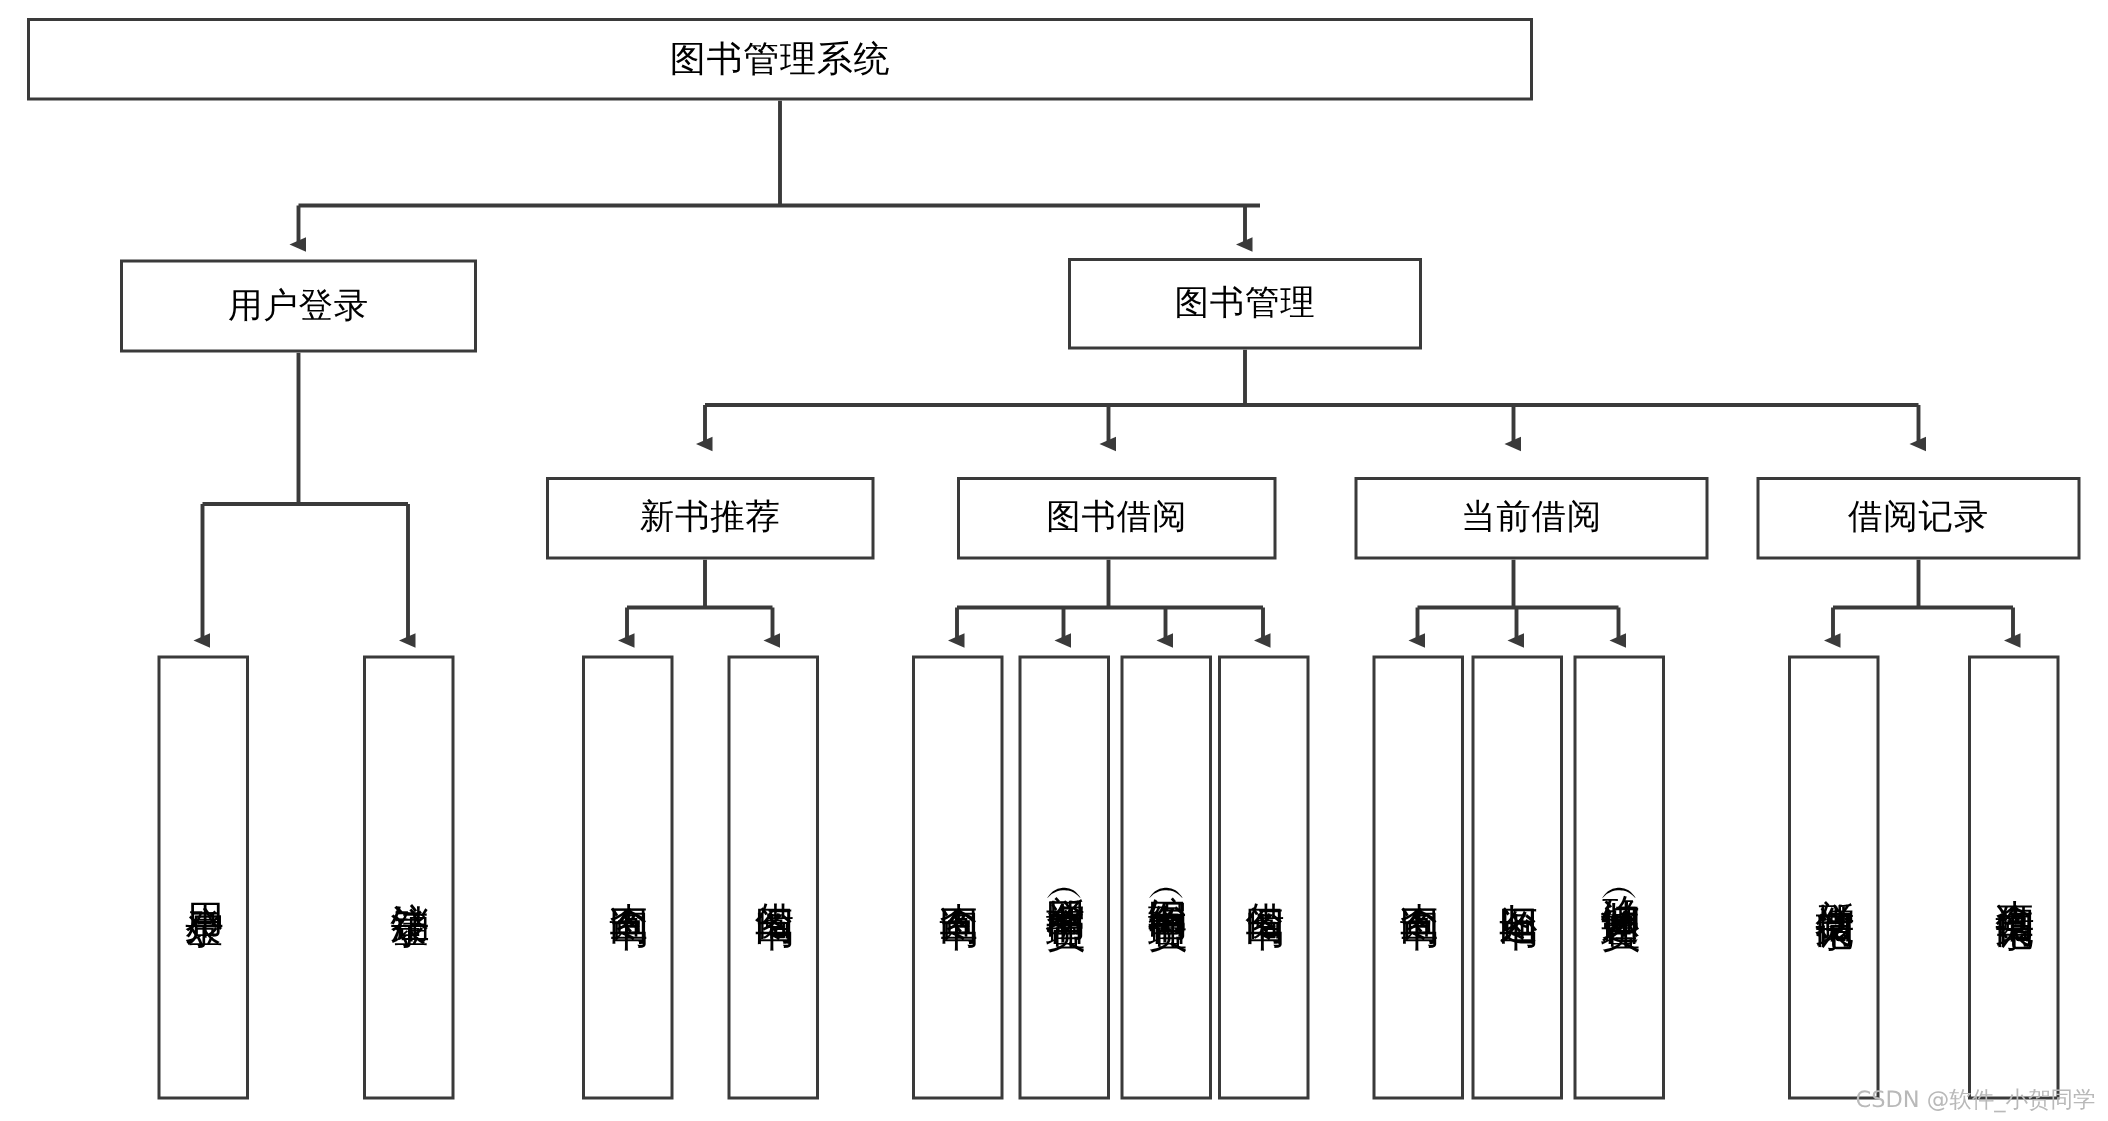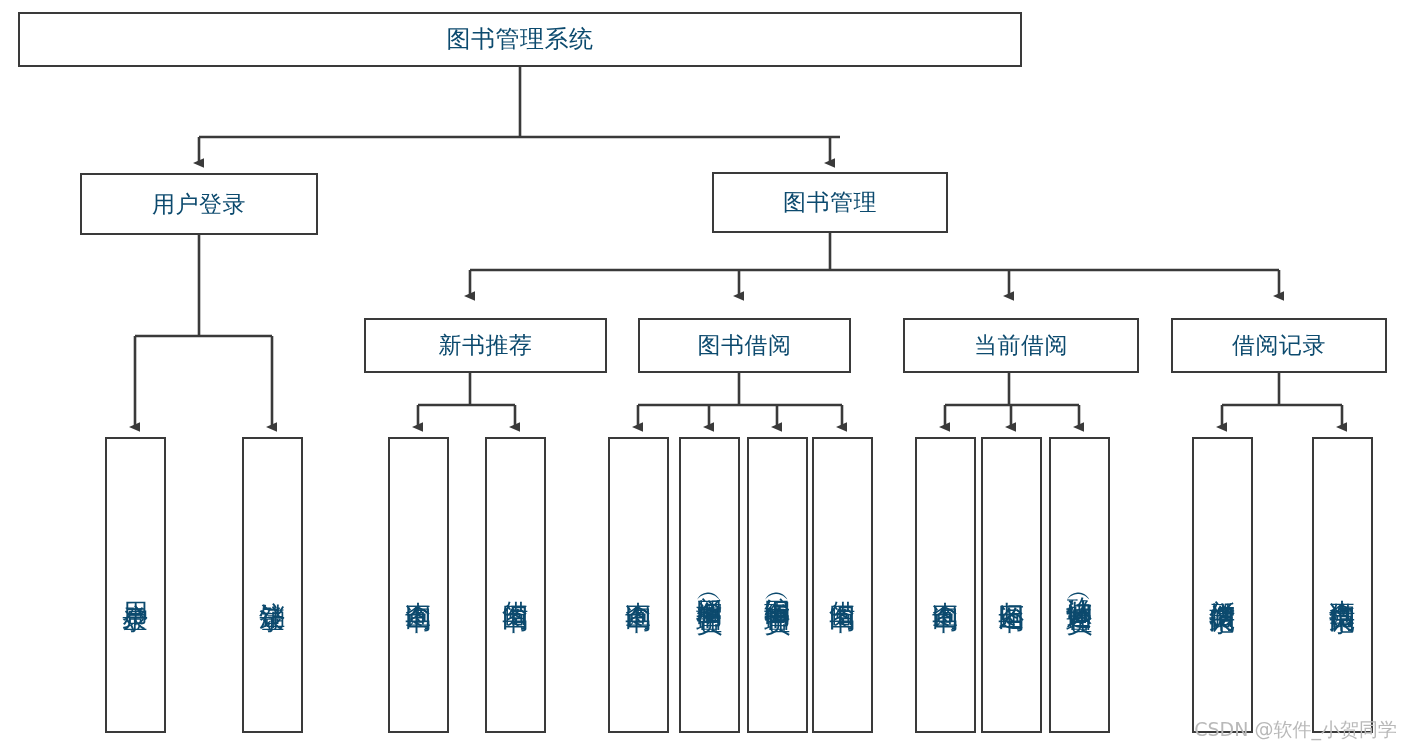--- a/index.html
+++ b/index.html
@@ -25,21 +25,21 @@
     height: 747px;
   }
   .node {
     position: absolute;
     box-sizing: border-box;
     background: #ffffff;
     border: 2px solid #3a3a3a;
     display: flex;
     align-items: center;
     justify-content: center;
-    color: #0c4a6e;
+    color: #000000;
     z-index: 2;
   }
   .node .label {
     display: block;
     text-align: center;
     line-height: 1.05;
     white-space: nowrap;
   }
   
   .node.h .label {
@@ -59,21 +59,21 @@
     text-orientation: upright;
     font-size: 26px;
     line-height: 1.18;
     letter-spacing: 2px;
     white-space: nowrap;
   }
   #watermark {
     position: absolute;
     right: 8px;
     bottom: 4px;
-    font-size: 19px;
+    font-size: 15px;
     color: #b9b9b9;
     z-index: 5;
     white-space: nowrap;
     pointer-events: none;
     margin-left: 34px;
   }
 </style>
 </head>
 <body>
 
@@ -133,21 +133,21 @@
     <span class="label">图书管理系统</span>
   </div>
 
   <div class="node h" style="left:80px; top:173px; width:238px; height:62px;">
     <span class="label">用户登录</span>
   </div>
   <div class="node h" style="left:712px; top:172px; width:236px; height:61px;">
     <span class="label">图书管理</span>
   </div>
 
-  <div class="node h" style="left:364px; top:318px; width:243px; height:55px;">
+  <div class="node h" style="left:364px; top:318px; width:219px; height:55px;">
     <span class="label">新书推荐</span>
   </div>
   <div class="node h" style="left:638px; top:318px; width:213px; height:55px;">
     <span class="label">图书借阅</span>
   </div>
   <div class="node h" style="left:903px; top:318px; width:236px; height:55px;">
     <span class="label">当前借阅</span>
   </div>
   <div class="node h" style="left:1171px; top:318px; width:216px; height:55px;">
     <span class="label">借阅记录</span>

